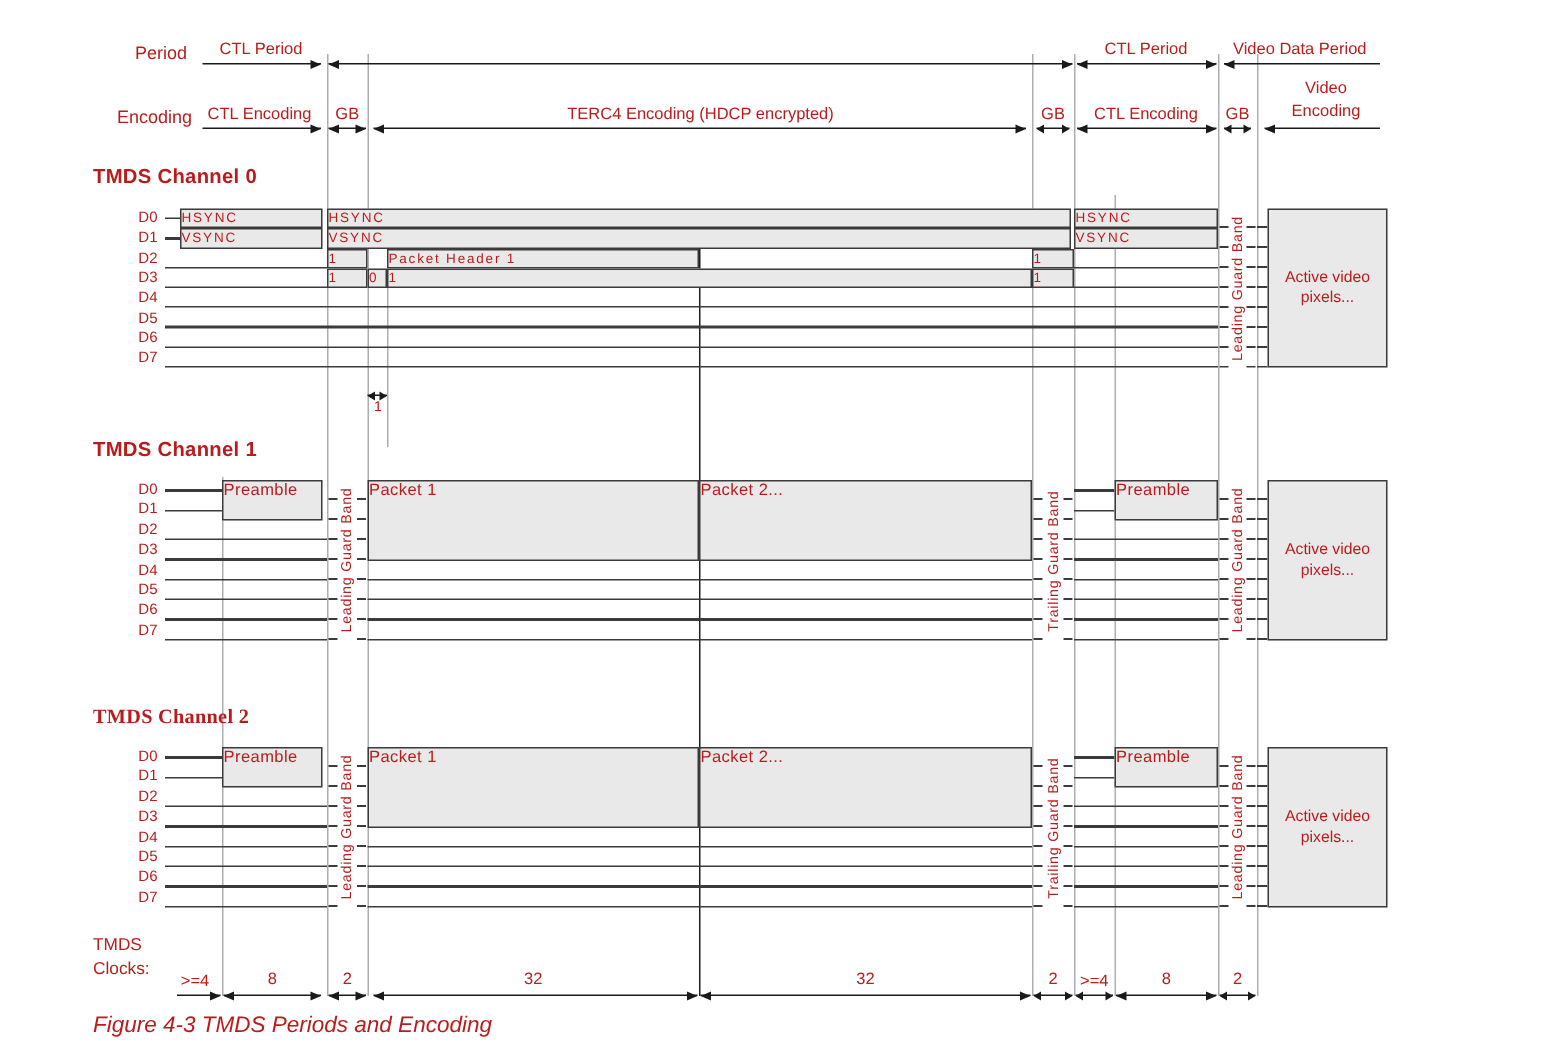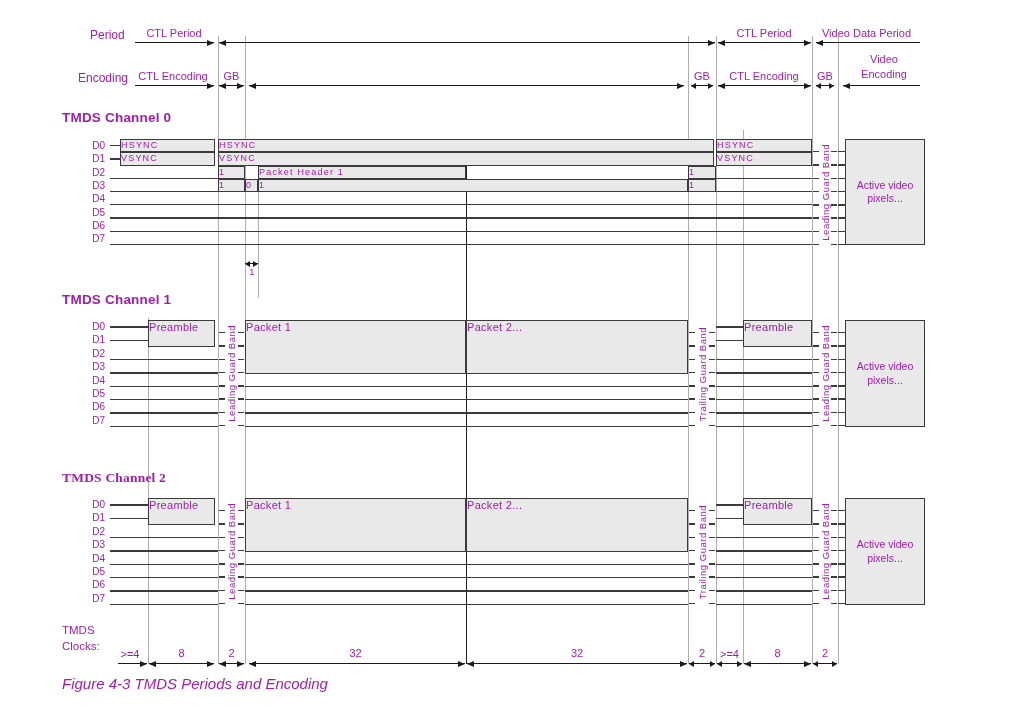--- a/index.html
+++ b/index.html
@@ -1,17 +1,17 @@
 <!DOCTYPE html>
 <html><head>
 <meta charset="utf-8">
 <style>
   html,body{margin:0;padding:0;background:#fff;}
   .stage{position:relative;width:1033px;height:706px;background:#fff;
-    font-family:"Liberation Sans", sans-serif;color:#a21caf;overflow:hidden;}
+    font-family:"Liberation Sans", sans-serif;color:#b91c1c;overflow:hidden;}
   .vl{position:absolute;width:1.4px;background:#aeaeae;}
   .vlb{background:#1f1f1f;}
   .ln{position:absolute;height:1.4px;background:#3b3b3b;}
   .bx{position:absolute;background:#e9e9e9;border:1.4px solid #3b3b3b;box-sizing:border-box;
 ardo    display:flex;align-items:center;justify-content:center;font-size:9px;letter-spacing:1.2px;
     white-space:nowrap;overflow:hidden;}
   .bx.lg{font-size:11px;letter-spacing:0.3px;}
   .gbcol{position:absolute;display:flex;align-items:center;justify-content:center;}
   .vtext{writing-mode:vertical-rl;transform:rotate(180deg);font-size:9.5px;letter-spacing:0.5px;white-space:nowrap;}
   .tick{position:absolute;width:6px;
@@ -54,20 +54,21 @@
   <div class="t tc" style="left:717px;top:27px;width:94px;">CTL Period</div>
   <div class="t tc" style="left:810px;top:27px;width:113px;">Video Data Period</div>
   <div class="dim aR" style="left:135px;top:42px;width:79px;"></div>
   <div class="dim aL aR" style="left:219px;top:42px;width:496px;"></div>
   <div class="dim aL aR" style="left:718px;top:42px;width:93px;"></div>
   <div class="dim aL" style="left:816px;top:42px;width:104px;"></div>
 
   <div class="rowlab" style="left:78px;top:71px;">Encoding</div>
   <div class="t tc" style="left:128px;top:70px;width:90px;">CTL Encoding</div>
   <div class="t tc" style="left:218px;top:70px;width:27px;">GB</div>
+  <div class="t tc" style="left:249px;top:70px;width:436px;">TERC4 Encoding (HDCP encrypted)</div>
   <div class="t tc" style="left:688px;top:70px;width:28px;">GB</div>
   <div class="t tc" style="left:714px;top:70px;width:100px;">CTL Encoding</div>
   <div class="t tc" style="left:810px;top:70px;width:30px;">GB</div>
   <div class="t tc" style="left:840px;top:53px;width:88px;">Video</div>
   <div class="t tc" style="left:840px;top:68px;width:88px;">Encoding</div>
   <div class="dim aR" style="left:135px;top:85px;width:79px;"></div>
   <div class="dim aL aR" style="left:219px;top:85px;width:25px;"></div>
   <div class="dim aL aR" style="left:249px;top:85px;width:435px;"></div>
   <div class="dim aL aR aS" style="left:691px;top:85px;width:22px;"></div>
   <div class="dim aL aR" style="left:718px;top:85px;width:93px;"></div>

